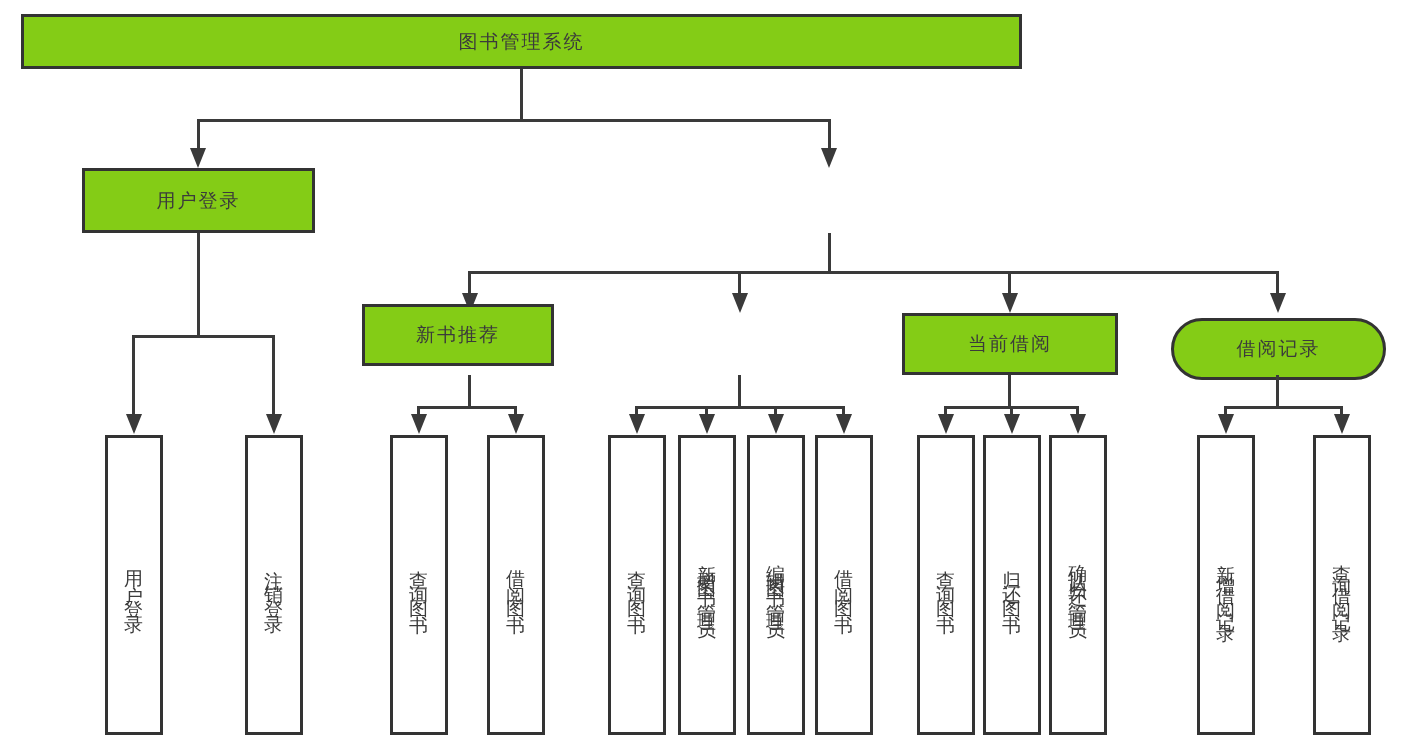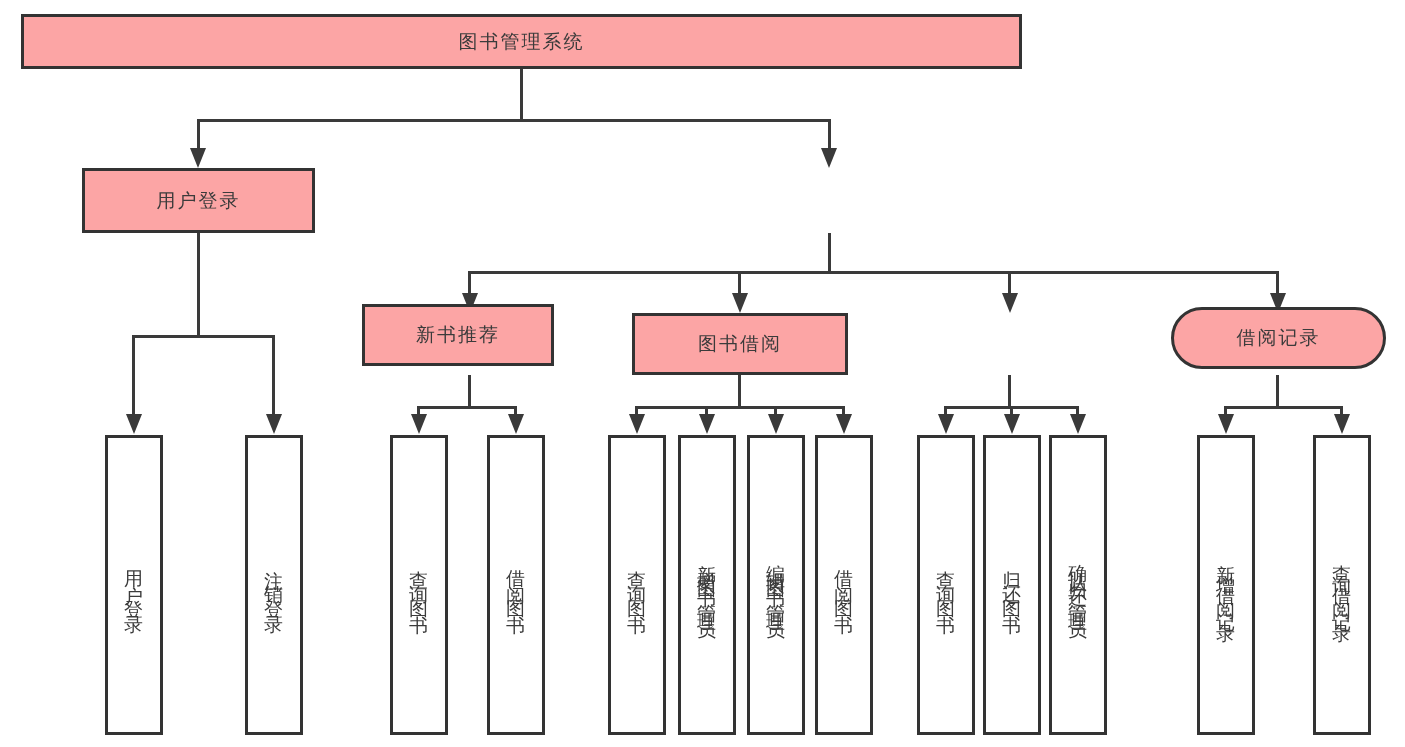--- a/index.html
+++ b/index.html
@@ -8,21 +8,21 @@
     width: 1405px;
     height: 747px;
     background: #ffffff;
     overflow: hidden;
     font-family: "Liberation Sans", sans-serif;
   }
   .hbox {
     position: absolute;
     box-sizing: border-box;
     border: 3px solid #333333;
-    background: #fca5a5;
+    background: #84cc16;
     display: flex;
     align-items: center;
     justify-content: center;
     font-size: 19px;
     letter-spacing: 2px;
     color: #3b3b3b;
   }
   .leaf {
     position: absolute;
     box-sizing: border-box;
@@ -98,24 +98,24 @@
   <div class="vl" style="left:738px; top:271px; height:24px;"></div>
   <div class="ar" style="left:732px; top:293px;"></div>
   <div class="vl" style="left:1008px; top:271px; height:24px;"></div>
   <div class="ar" style="left:1002px; top:293px;"></div>
   <div class="vl" style="left:1276px; top:271px; height:24px;"></div>
   <div class="ar" style="left:1270px; top:293px;"></div>
 
   <div class="hbox" style="left:362px; top:304px; width:192px; height:62px;">
     <span>新书推荐</span>
   </div>
-  <div class="hbox" style="left:632px; top:313px; width:216px; height:62px;">
-    <span>图书借阅</span>
+  <div class="hbox" style="left:902px; top:313px; width:216px; height:62px;">
+    <span>当前借阅</span>
   </div>
-  <div class="hbox" style="left:1171px; top:307px; width:215px; height:62px;border-radius:31px;">
+  <div class="hbox" style="left:1171px; top:318px; width:215px; height:62px;border-radius:31px;">
     <span>借阅记录</span>
   </div>
 
   <div class="vl" style="left:468px; top:375px; height:34px;"></div>
   <div class="hl" style="left:417px; top:406px; width:100px;"></div>
   <div class="vl" style="left:417px; top:406px; height:10px;"></div>
   <div class="ar" style="left:411px; top:414px;"></div>
   <div class="vl" style="left:514px; top:406px; height:10px;"></div>
   <div class="ar" style="left:508px; top:414px;"></div>
 

